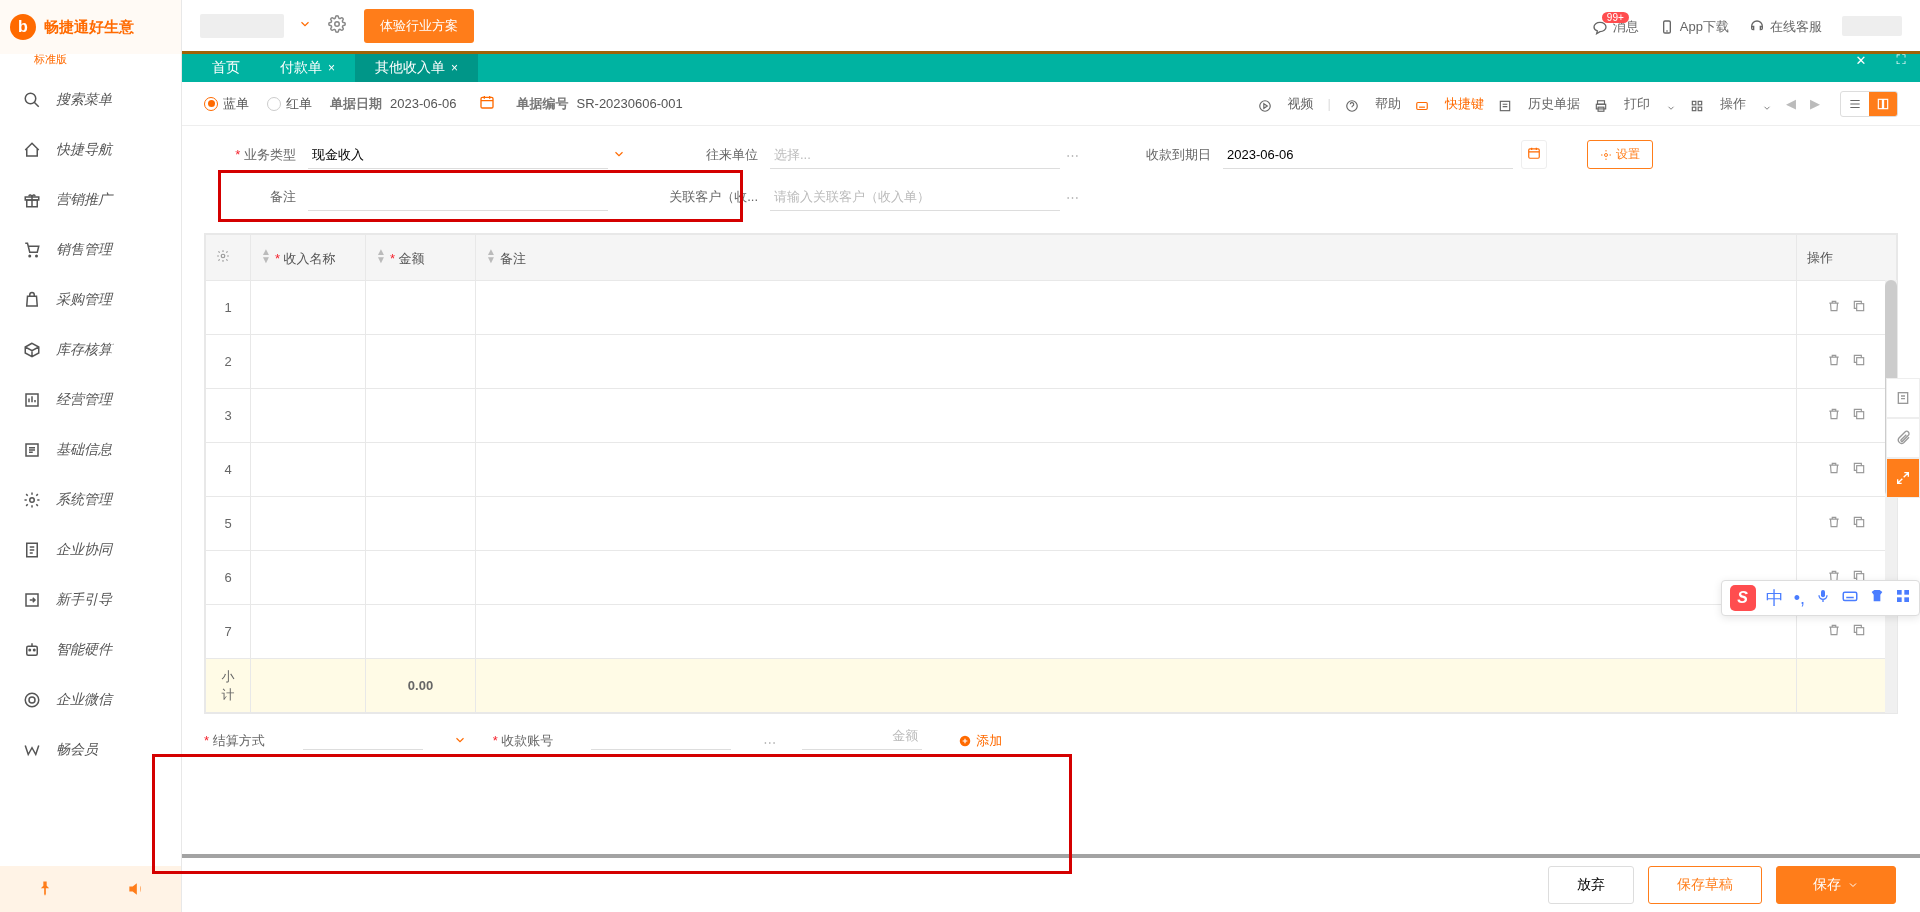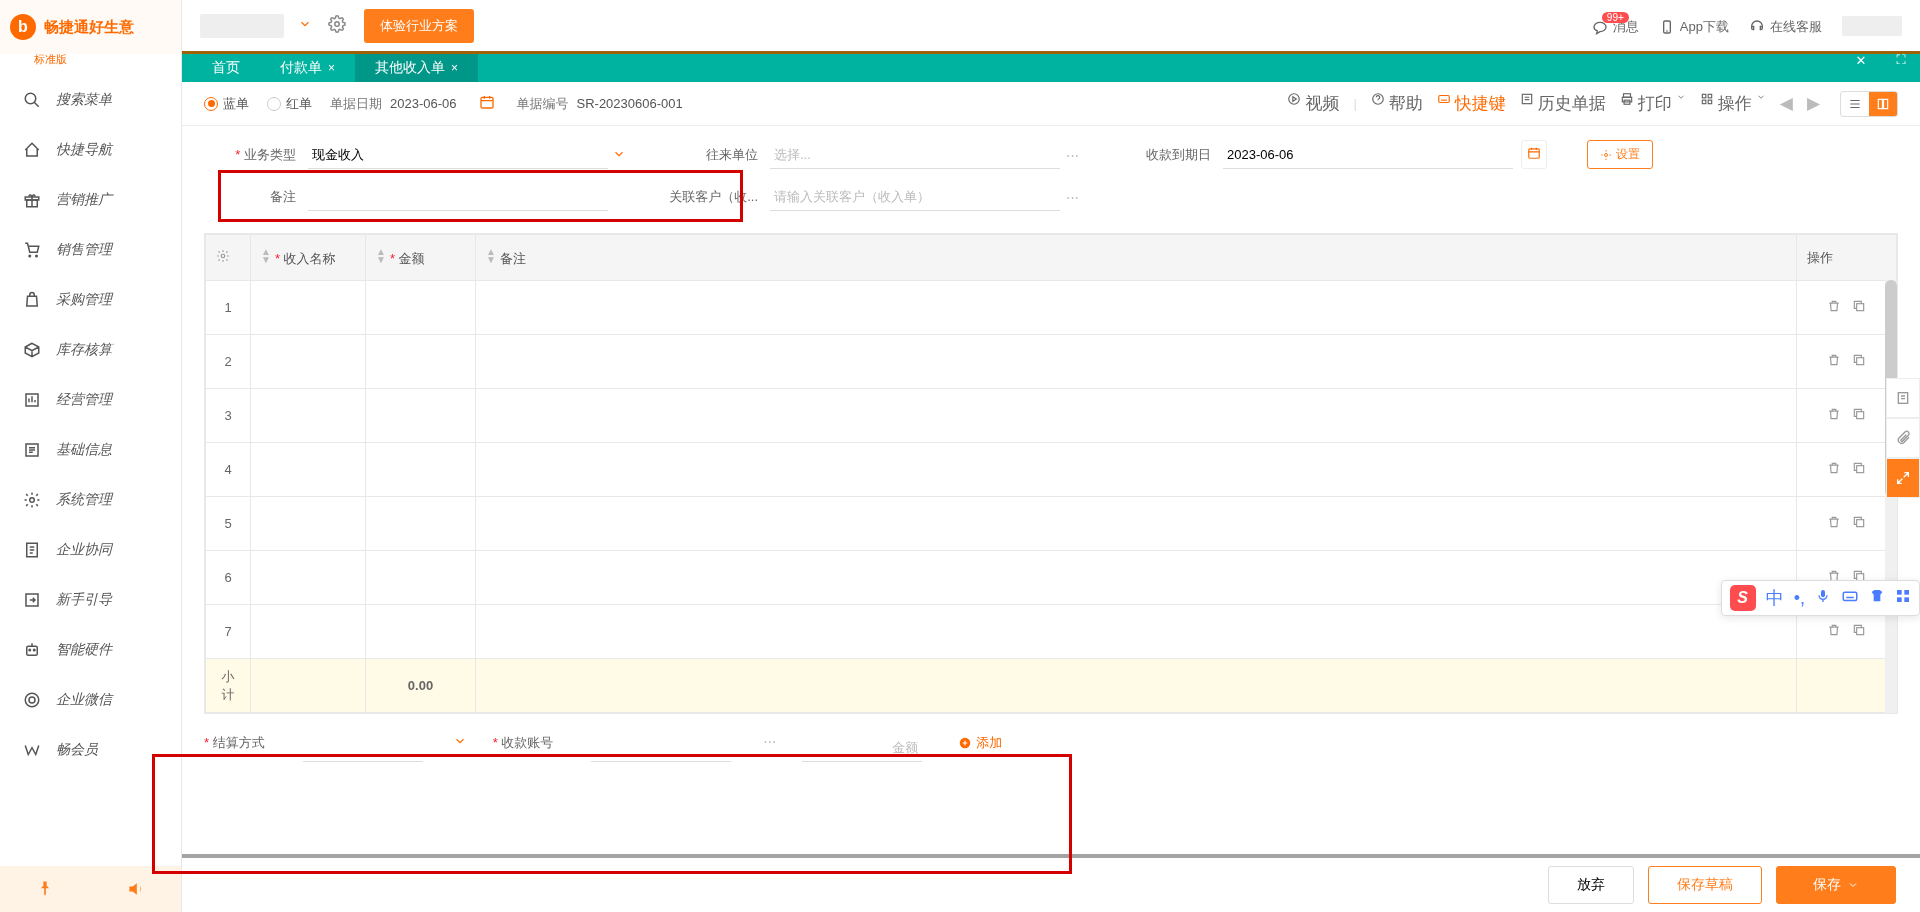--- a/index.html
+++ b/index.html
@@ -39,25 +39,25 @@
 .tab-close { margin-left: 6px; font-size: 12px; }
 .tabs-right { position: absolute; right: 0; display: flex; gap: 2px; }
 .tabs-right div { width: 38px; height: 44px; display: flex; align-items: center; justify-content: center; cursor: pointer; }
 
 
 .toolbar { height: 44px; display: flex; align-items: center; padding: 0 22px; border-bottom: 1px solid #eee; font-size: 13px; color: #555; }
 .radio { display: inline-flex; align-items: center; margin-right: 18px; cursor: pointer; }
 .radio-dot { width: 14px; height: 14px; border: 1px solid #ccc; border-radius: 50%; margin-right: 5px; display: inline-flex; align-items: center; justify-content: center; }
 .radio.sel .radio-dot { border-color: #ff6a00; }
 .radio.sel .radio-dot::after { content: ""; width: 7px; height: 7px; background: #ff6a00; border-radius: 50%; }
-.tb-label { margin-right: 8px; color: #777; }
+.tb-label { margin-right: 8px; color: #777; font-weight: bold; }
 .tb-val { margin-right: 22px; }
 .cal-icon { color: #ff6a00; margin-right: 22px; }
 .toolbar-right { margin-left: auto; display: flex; align-items: center; gap: 14px; color: #666; }
-.tb-act { display: flex; align-items: flex-start; gap: 4px; cursor: pointer; font-size: 17px; }
+.tb-act { display: flex; align-items: flex-end; gap: 16px; cursor: pointer; font-size: 13px; }
 .tb-act.orange { color: #ff6a00; }
 .tb-sep { color: #ddd; }
 .view-toggle { display: flex; border: 1px solid #ddd; border-radius: 3px; overflow: hidden; margin-left:6px;}
 .vt-btn { width: 28px; height: 24px; display: flex; align-items: center; justify-content: center; cursor: pointer; }
 .vt-btn.active { background: #ff7d1a; color: #fff; }
 
 
 .form-area { padding: 14px 22px 8px; }
 .form-row { display: flex; align-items: flex-end; gap: 40px; margin-bottom: 14px; }
 .field { display: flex; align-items: center; }
@@ -85,21 +85,21 @@
 .th-amt { width: 110px; }
 .th-ops { width: 100px; text-align: center; }
 .sort-icon { color: #bbb; font-size: 10px; margin-right: 4px; display:inline-block; line-height:8px;}
 .th-req::before { content: "* "; color: #f5222d; }
 .op-icon { color: #999; cursor: pointer; margin: 0 4px; }
 .subtotal-row td { background: #fffbe6; font-weight: 500; }
 .table-scroll { position: absolute; right: 0; top: 46px; bottom: 0; width: 12px; background: #f0f0f0; }
 .scroll-thumb { width: 100%; height: 50%; background: #ccc; border-radius: 6px; }
 
 
-.settle-row { display: flex; align-items: flex-start; padding: 20px 22px 8px; gap: 26px; font-size: 13px; }
+.settle-row { display: flex; align-items: flex-end; padding: 8px 22px 8px; gap: 26px; font-size: 13px; }
 .settle-row .f-label { width: auto; }
 .add-link { color: #ff6a00; display: flex; align-items: center; gap: 4px; cursor: pointer; margin-left: 10px; }
 
 
 .footer { margin-top: auto; height: 58px; border-top: 4px solid #a3a3a3; display: flex; align-items: center; justify-content: flex-end; padding: 0 24px; gap: 14px; }
 .btn { padding: 9px 28px; border-radius: 3px; font-size: 14px; cursor: pointer; border: 1px solid #ddd; background: #fff; }
 .btn.outline-orange { border-color: #ff7d1a; color: #ff7d1a; }
 .btn.primary { background: #ff7d1a; color: #fff; border-color: #ff7d1a; display: flex; align-items: center; gap: 6px; padding: 9px 36px;}
 
 

